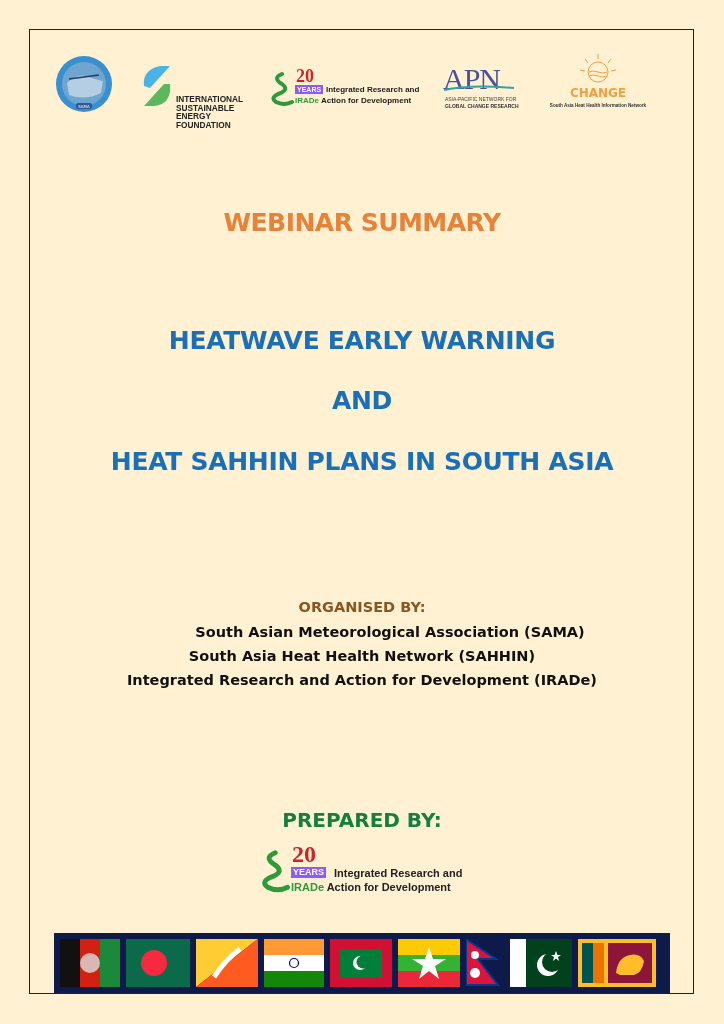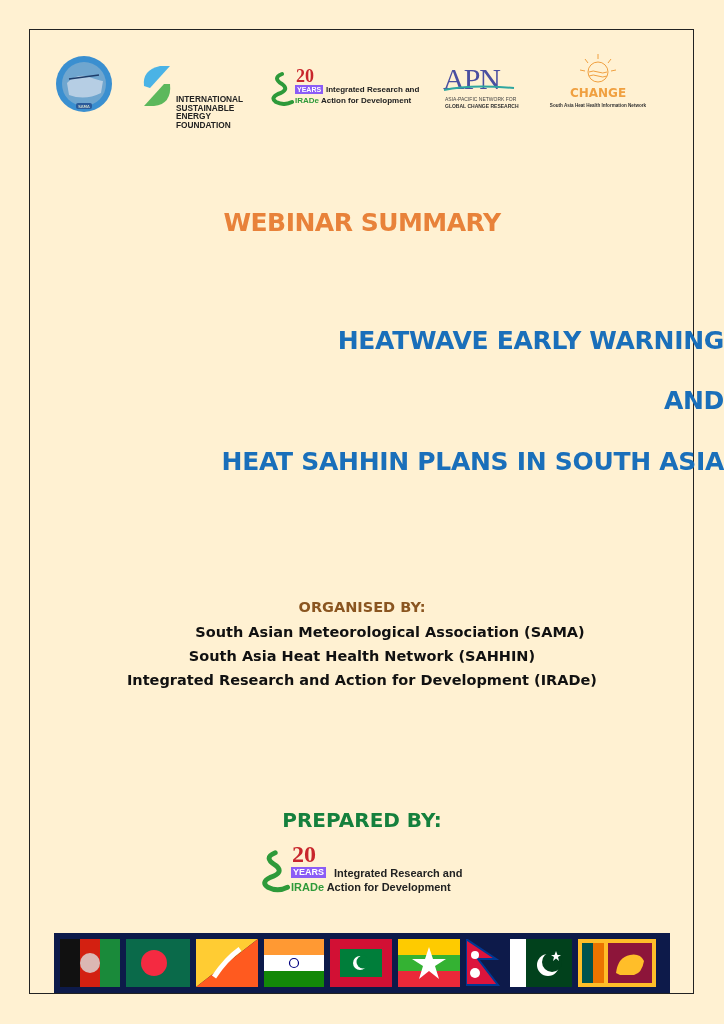--- a/index.html
+++ b/index.html
@@ -31,21 +31,21 @@
   .apn-big { position:absolute; left:3px; top:-4px; font-family:"Liberation Serif", serif; font-size:30px; color:#4a4fa0; letter-spacing:-1px; }
   .apn-s1 { position:absolute; left:5px; top:30px; font-family:"Liberation Sans", sans-serif; font-size:5px; color:#444; white-space:nowrap; }
   .apn-s2 { position:absolute; left:5px; top:37px; font-family:"Liberation Sans", sans-serif; font-weight:bold; font-size:5px; color:#333; white-space:nowrap; }
   
   .sahhin { left:538px; top:52px; width:120px; height:62px; }
   .sahhin-name { position:absolute; left:0; width:120px; text-align:center; top:34px; font-family:"DejaVu Sans", sans-serif; font-weight:bold; font-size:12px; color:#f0a040; }
   .sahhin-sub { position:absolute; left:0; width:120px; text-align:center; top:51px; font-family:"Liberation Sans", sans-serif; font-weight:bold; font-size:4.6px; color:#333; white-space:nowrap; }
 
   .center { position:absolute; left:0; width:724px; text-align:center; font-family:"DejaVu Sans", sans-serif; font-weight:bold; }
   .t-webinar { top:208px; font-size:25px; color:#e8823a; letter-spacing:-0.5px; }
-  .t-main { font-size:25px; color:#1a6fba; letter-spacing:-0.3px;text-align:right; }
+  .t-main { font-size:25px; color:#1a6fba; letter-spacing:-0.3px; }
   .t-m1 { top:326px; }
   .t-m2 { top:386px; }
   .t-m3 { top:447px; }
   .t-org { top:599px; font-size:14.5px; color:#8a5520; }
   .t-orgline { font-size:14.5px; color:#111; }
   .t-o1 { top:624px;padding-left:28px; }
   .t-o2 { top:648px; }
   .t-o3 { top:672px; }
   .t-prep { top:808px; font-size:20px; color:#15803d; }
   .irade-bottom { left:258px; top:847px; width:220px; height:50px; }

